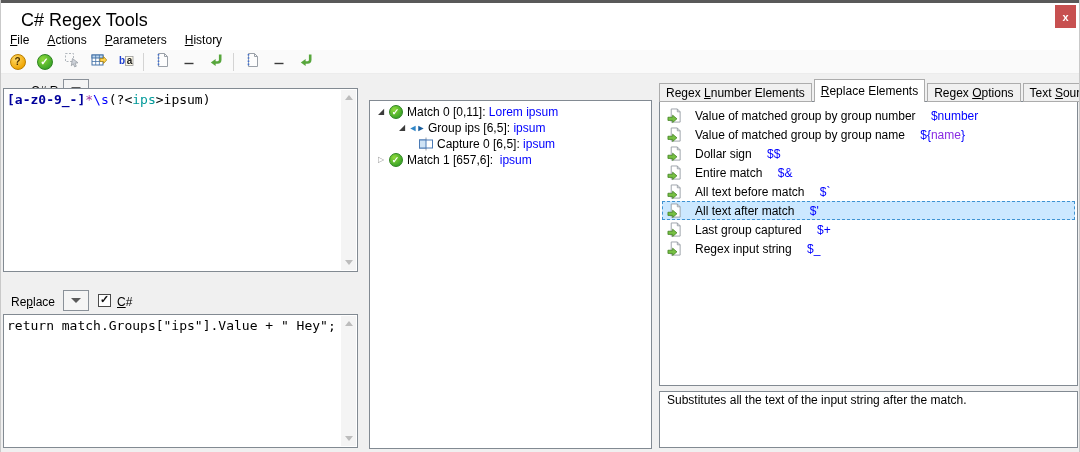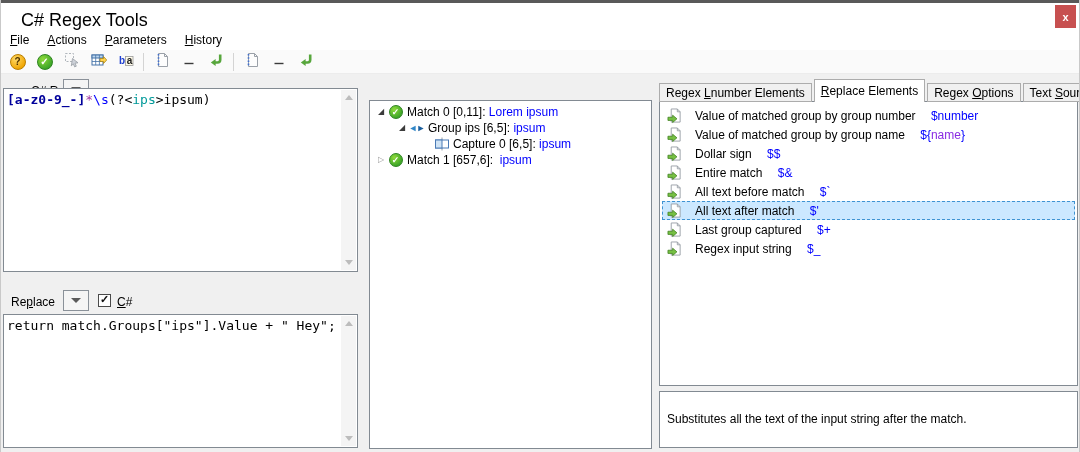--- a/index.html
+++ b/index.html
@@ -58,21 +58,21 @@
   .tab{background:#f0f0f0;border:1px solid #acacac;padding:2px 6px 2px 6px;margin-right:2px;
        font-size:12px;height:19px;box-sizing:border-box;white-space:nowrap;}
   .tab.active{background:#fff;height:23px;padding-top:4px;border-bottom:none;position:relative;z-index:4;}
   .list-box{left:658px;top:101px;width:419px;height:285px;padding-top:4px;}
   .el-row{height:19px;display:flex;align-items:center;gap:12px;padding-left:5px;margin:0 2px;white-space:pre;}
   .el-row.selected{background:var(--sel-bg);outline:1px dashed var(--sel-border);outline-offset:-1px;}
   .el-icon{width:16px;flex:none;display:inline-flex;align-items:center;}
   .ecode .code-blue{color:var(--blue);}
   .ecode .code-purple{color:var(--purple);}
   .desc-box{left:658px;top:391px;width:419px;height:57px;}
-  .desc-text{padding:20px 7px;font-size:12px;}
+  .desc-text{padding:1px 7px;font-size:12px;}
 </style>
 </head>
 <body>
 
 <div class="app" style="--blue: #0000ff; --purple: #8a2be2; --sel-bg: #cce8ff; --sel-border: #3f93d2; --close: #c75050;">
   <div class="top-strip"></div>
 
   <div class="titlebar">
     <span class="title">C# Regex Tools</span>
     <div class="close">
@@ -185,21 +185,21 @@
     <span class="ticon"><span class="circ green sm">✓</span></span>
     <span class="tlabel">Match 0 [0,11]: </span>
     <span class="tvalue">Lorem ipsum</span>
   </div>
       <div class="tree-row" style="padding-left: 26px;">
     <span class="expander expanded">◢</span>
     <span class="ticon"><span class="grp"><span class="g1">◄</span><span class="g2">►</span></span></span>
     <span class="tlabel">Group ips [6,5]: </span>
     <span class="tvalue">ipsum</span>
   </div>
-      <div class="tree-row" style="padding-left: 51px;">
+      <div class="tree-row" style="padding-left: 35px;">
     <span class="expander none"></span>
     <span class="ticon"><svg width="16" height="14" viewBox="0 0 16 14">
             <line x1="8" y1="0.5" x2="8" y2="13.5" stroke="#9aa0a8"></line>
             <rect x="1.5" y="3" width="13" height="8" fill="#fff" stroke="#4a7ab5"></rect>
             <rect x="1.5" y="3" width="6.5" height="8" fill="#cfe3f5" stroke="#4a7ab5"></rect>
           </svg></span>
     <span class="tlabel">Capture 0 [6,5]: </span>
     <span class="tvalue">ipsum</span>
   </div>
       <div class="tree-row" style="padding-left: 5px;">

